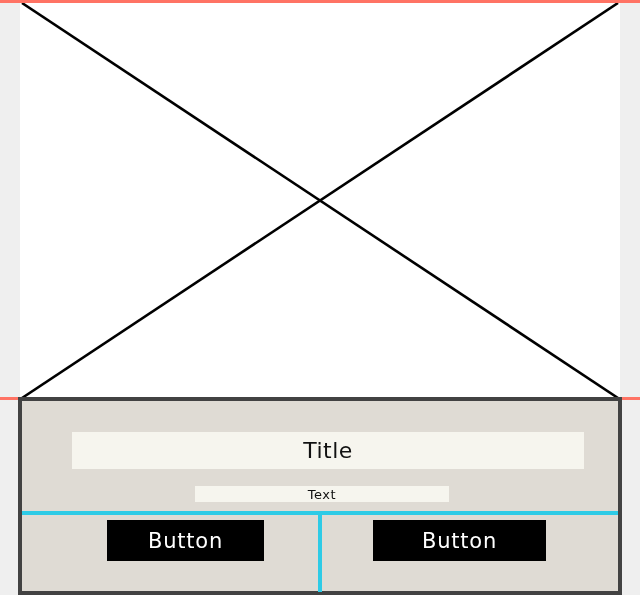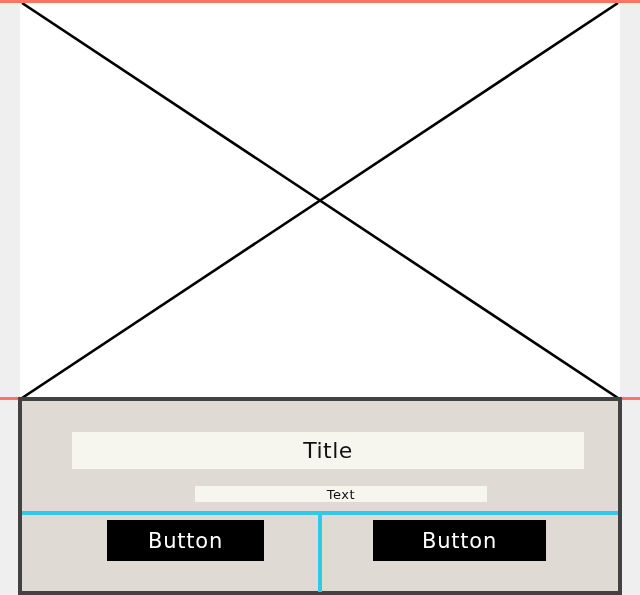--- a/index.html
+++ b/index.html
@@ -18,21 +18,21 @@
       left: 18px; top: 397px; width: 596px; height: 190px;
       background: #dfdbd4; border: 4px solid #424242; border-bottom-width: 4px;
     }
     .title-bar {
       left: 72px; top: 432px; width: 512px; height: 37px;
       background: #f6f5ee; color: #111;
       display: flex; align-items: center; justify-content: center;
       font-size: 22px; letter-spacing: 0.5px;
     }
     .text-bar {
-      left: 195px; top: 486px; width: 292px; height: 16px;
+      left: 195px; top: 486px; width: 254px; height: 16px;
       background: #f6f5ee; color: #111;
       display: flex; align-items: center; justify-content: center;
       font-size: 13px; letter-spacing: 0.5px;
     }
     .divider-h { left: 22px; top: 511px; width: 596px; height: 4px; background: #2ecbe6; }
     .divider-v { left: 318px; top: 515px; width: 4px; height: 77px; background: #2ecbe6; }
     .btn {
       top: 520px; height: 41px; background: #000; color: #fff;
       display: flex; align-items: center; justify-content: center;
       font-size: 21px; letter-spacing: 0.8px; cursor: pointer; text-align: center;

